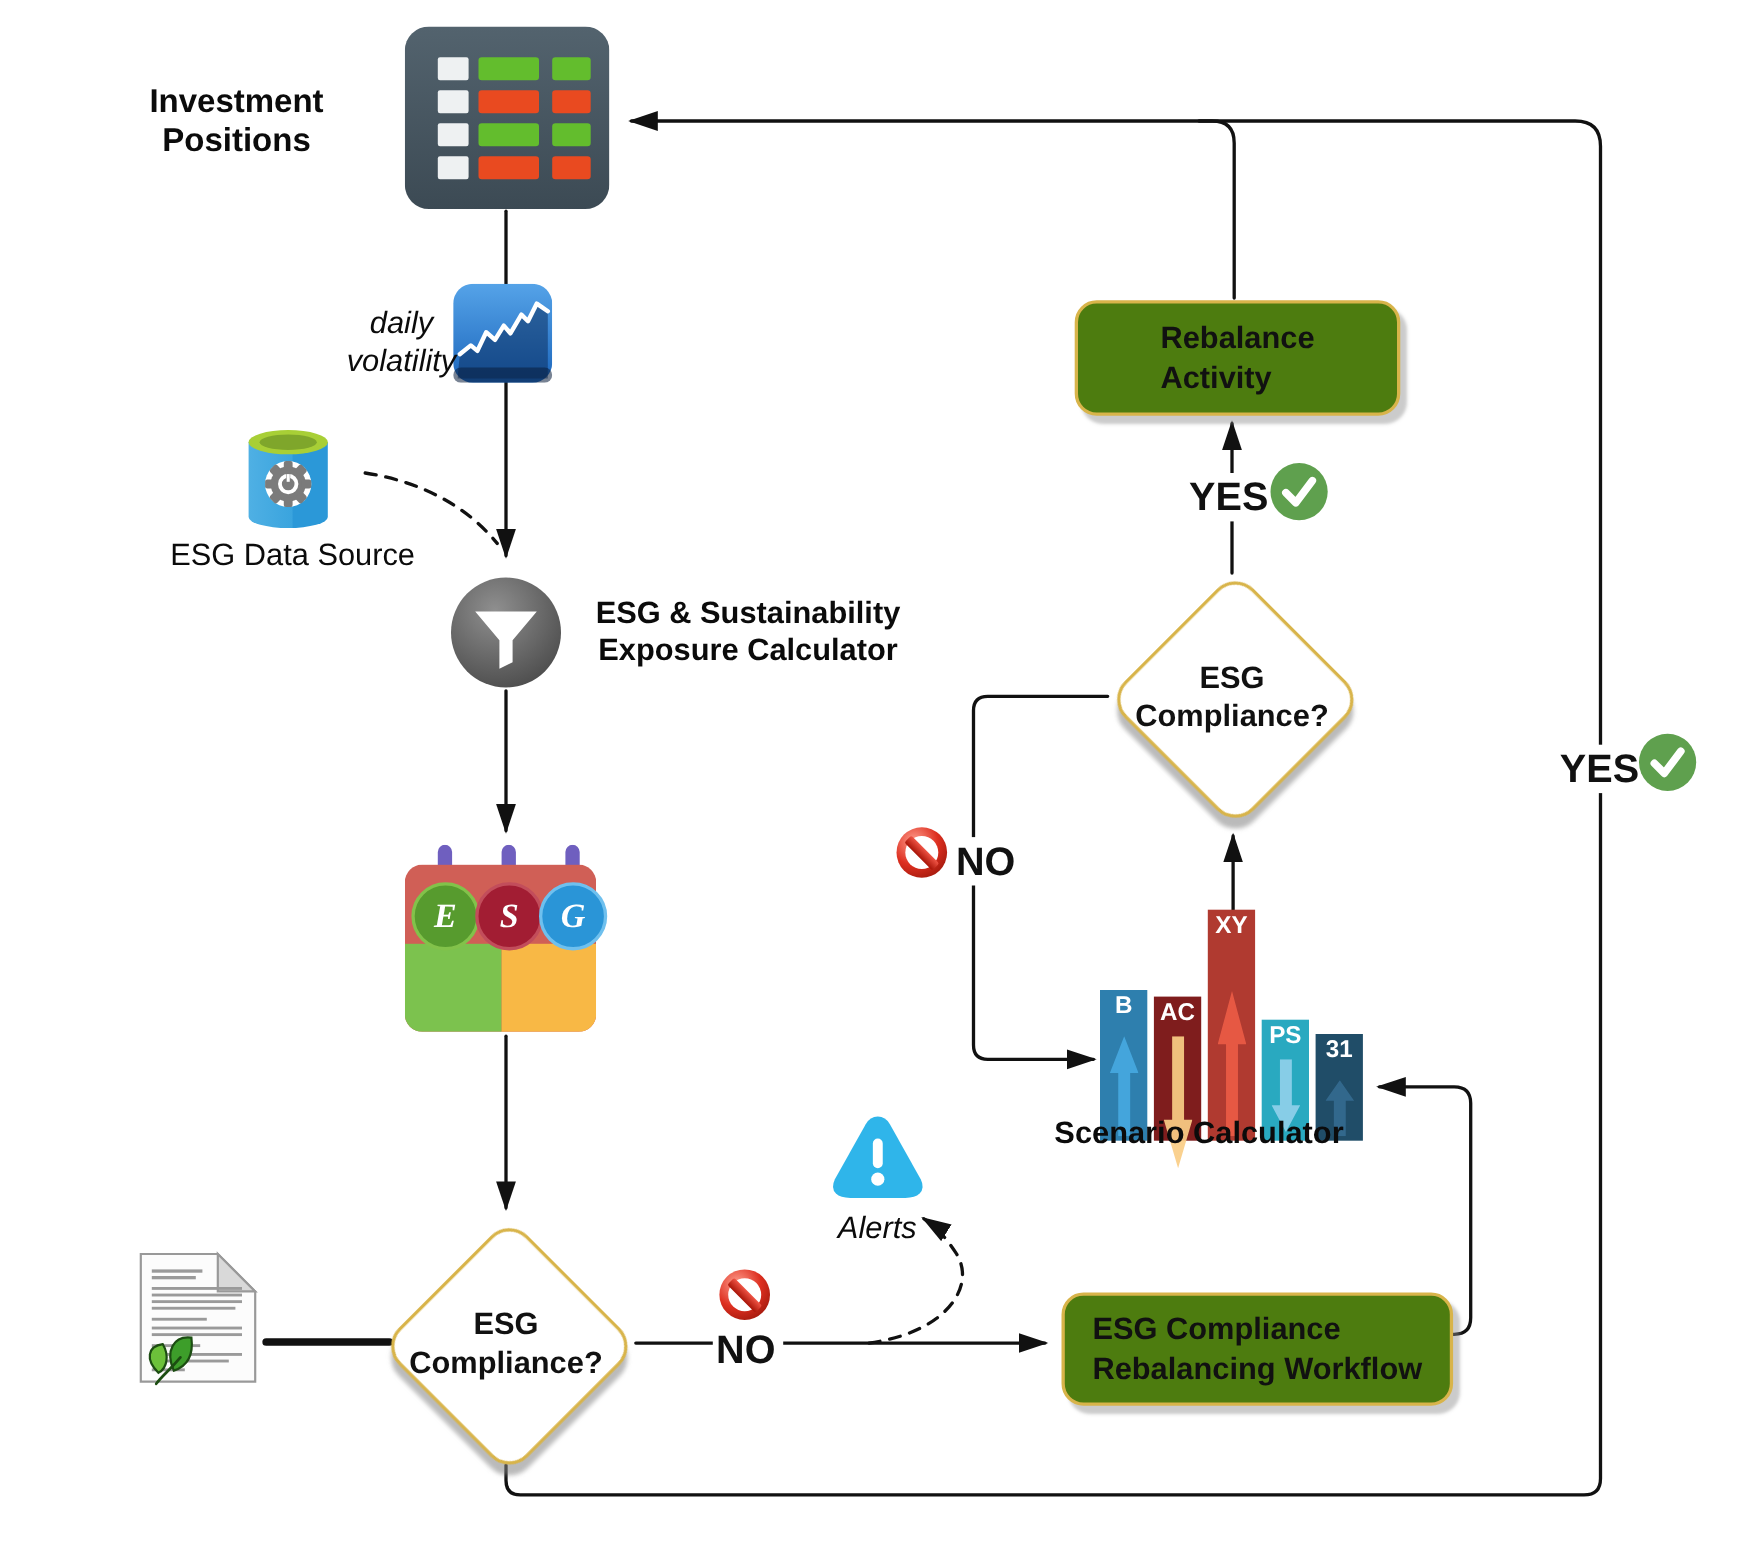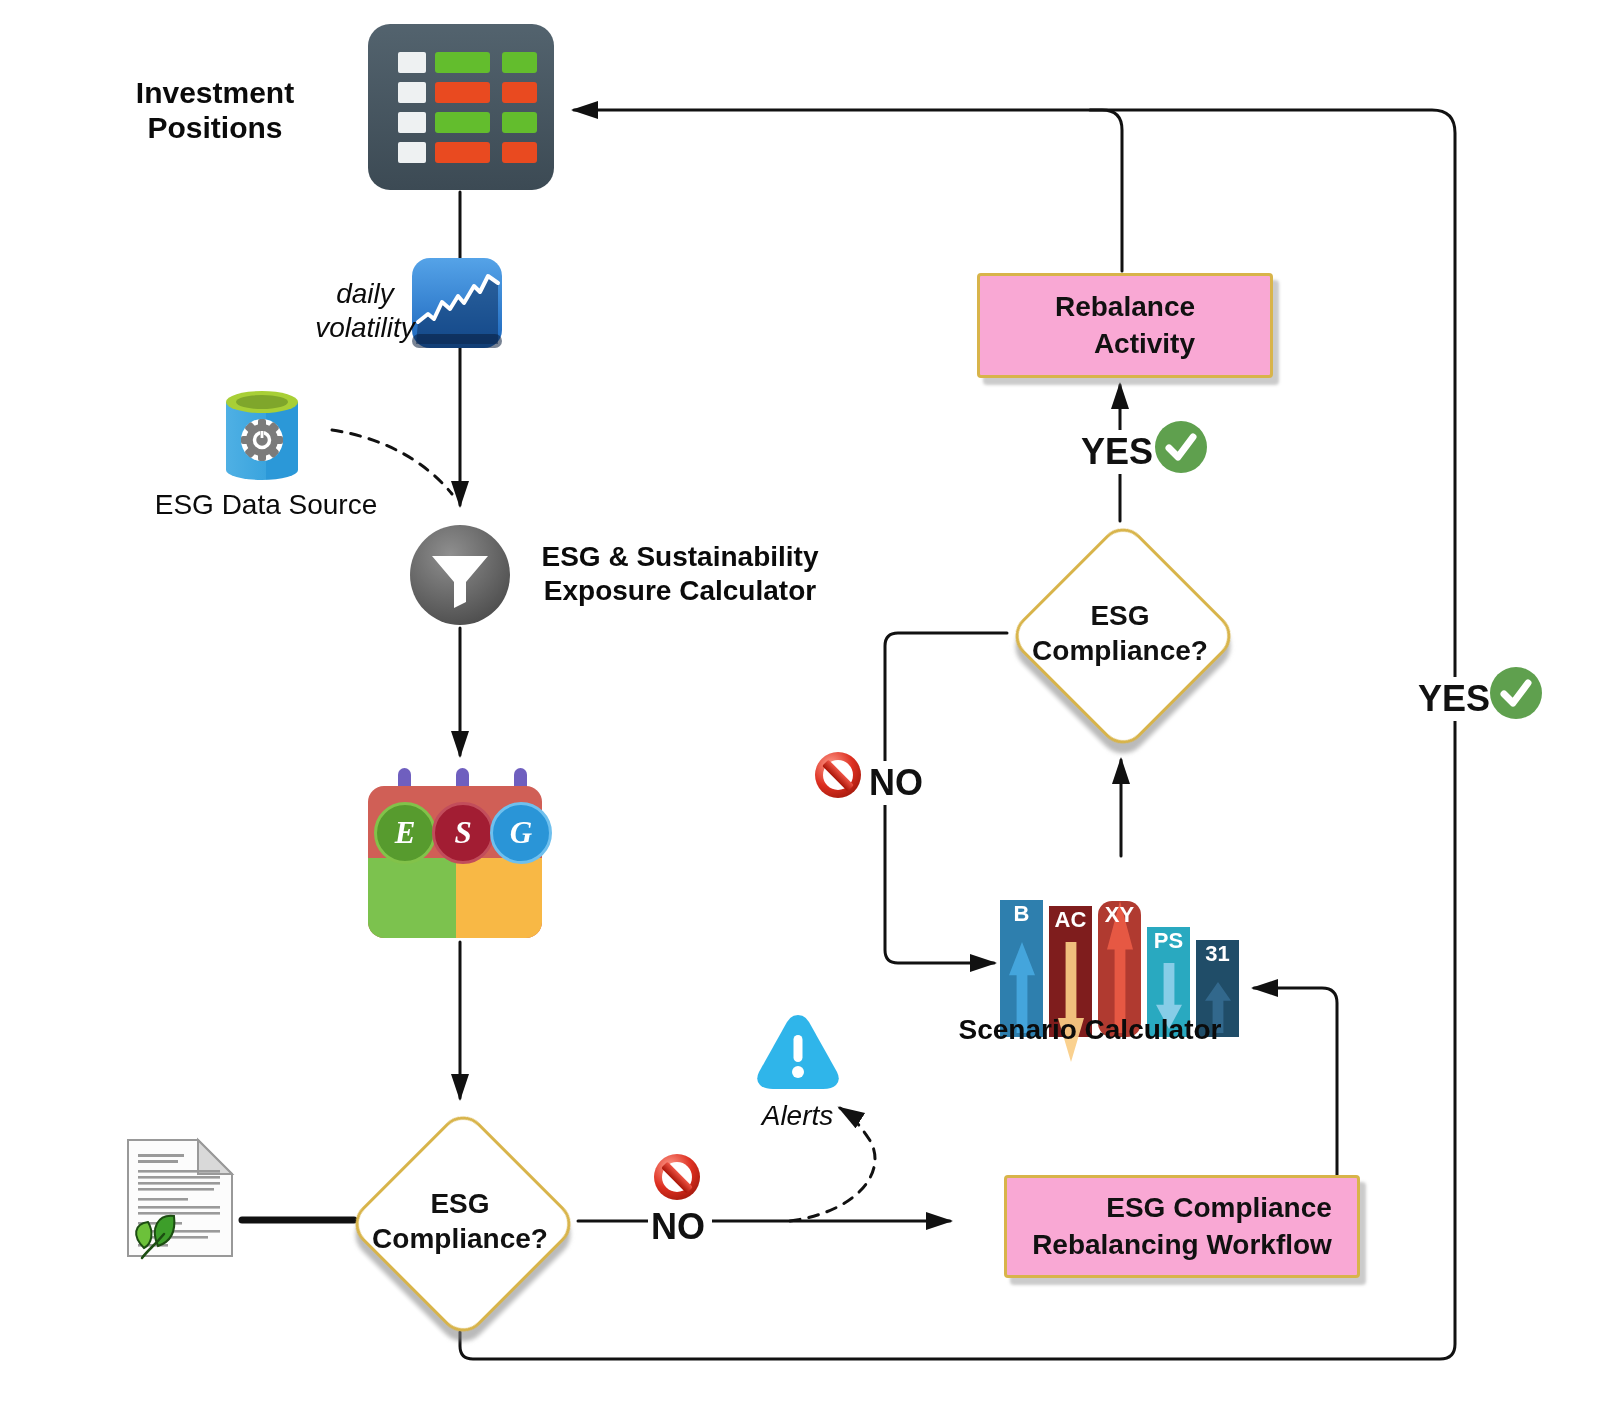--- a/index.html
+++ b/index.html
@@ -5,23 +5,23 @@
   html,body{margin:0;padding:0;background:#fff;}
   #canvas{position:relative;width:1600px;height:1410px;background:#ffffff;overflow:hidden;
           font-family:"Liberation Sans", sans-serif;color:#111;}
   #edges{position:absolute;left:0;top:0;z-index:1;}
   .edge{stroke:var(--c-line,#111);stroke-width:3;fill:none;stroke-linecap:round;stroke-linejoin:round;}
   .edge.thick{stroke-width:7;}
   .edge.dashed{stroke-dasharray:10 9;stroke-width:3;}
   .node{position:absolute;z-index:2;}
   .lbl{position:absolute;z-index:3;white-space:pre-line;text-align:center;color:#0b0b0b;}
   .b{font-weight:bold;}
-  .flow-box{position:absolute;z-index:2;background:#f9a8d4;border:3.5px solid var(--c-gold,#D8B44A);
-            border-radius:4px;box-shadow:6px 7px 3px rgba(140,140,140,.45);
-            display:flex;align-items:center;justify-content:center;text-align:right;
+  .flow-box{position:absolute;z-index:2;background:#4d7c0f;border:3.5px solid var(--c-gold,#D8B44A);
+            border-radius:20px;box-shadow:6px 7px 3px rgba(140,140,140,.45);
+            display:flex;align-items:center;justify-content:center;text-align:left;
             font-weight:bold;font-size:28px;line-height:1.3;white-space:pre-line;}
   .diamond{position:absolute;z-index:2;background:#fff;border:3.5px solid var(--c-gold,#D8B44A);
            border-radius:24px;transform:rotate(45deg);
            filter:drop-shadow(7px 7px 2px rgba(130,130,130,.55));}
   .diamond-lbl{position:absolute;z-index:3;font-weight:bold;font-size:28px;line-height:1.25;
                text-align:center;white-space:pre-line;}
   .edge-lbl{position:absolute;z-index:4;background:#fff;font-weight:bold;font-size:36px;
             padding:1px 3px;}
   .pro-sign{position:absolute;z-index:4;width:46px;height:46px;border-radius:50%;
             background:radial-gradient(circle at 35% 28%, #ff9d8d, #dd2f20 48%, #8e1206 95%);}
@@ -222,37 +222,37 @@
 
   <div class="node" style="left:753px;top:1010px;">
     <svg width="90" height="82">
       <path d="M45,5 Q52,5 56,12 L84,62 Q88,70 83,75 Q79,79 70,79 H20 Q11,79 7,75 Q2,70 6,62 L34,12 Q38,5 45,5 Z" style="fill:var(--c-alert_cyan,#2FB5EA)"></path>
       <rect x="40.5" y="25" width="9" height="27" rx="4.5" fill="#fff"></rect>
       <circle cx="45" cy="62" r="6" fill="#fff"></circle>
     </svg>
   </div>
   <div class="lbl" style="left:740px;top:1100px;width:115px;font-size:28px;font-style:italic;">Alerts</div>
 
-  <div class="flow-box" style="left:965px;top:1175px;width:350px;height:97px;margin-left:39px;">ESG Compliance
+  <div class="flow-box" style="left:965px;top:1175px;width:350px;height:97px;">ESG Compliance
 Rebalancing Workflow</div>
 
   <div id="sim-chart">
       <div class="sim-bar" style="height: 137px; background: rgb(46, 127, 174);">
         <span class="sim-bar-label">B</span>
         <svg class="sim-arrow" width="26" height="91" viewBox="0 0 24 60" preserveAspectRatio="none" style="bottom: 4px;">
           <polygon points="12,0 24,22 17,22 17,60 7,60 7,22 0,22" fill="#47A8E0" opacity="0.92"></polygon>
         </svg>
       </div>
       <div class="sim-bar" style="height: 131px; background: #7f1d1d;">
         <span class="sim-bar-label">AC</span>
         <svg class="sim-arrow" width="26" height="120" viewBox="0 0 24 60" preserveAspectRatio="none" style="top: 36px;">
           <polygon points="12,60 24,38 17,38 17,0 7,0 7,38 0,38" fill="#FACD85" opacity="0.92"></polygon>
         </svg>
       </div>
-      <div class="sim-bar" style="height: 136px; background: rgb(176, 58, 48); border-radius: 14px;">
+      <div class="sim-bar" style="height: 210px; background: rgb(176, 58, 48);">
         <span class="sim-bar-label">XY</span>
         <svg class="sim-arrow" width="26" height="132" viewBox="0 0 24 60" preserveAspectRatio="none" style="bottom: 4px;">
           <polygon points="12,0 24,22 17,22 17,60 7,60 7,22 0,22" fill="#EA5B45" opacity="0.92"></polygon>
         </svg>
       </div>
       <div class="sim-bar" style="height: 110px; background: rgb(41, 169, 192);">
         <span class="sim-bar-label">PS</span>
         <svg class="sim-arrow" width="26" height="66" viewBox="0 0 24 60" preserveAspectRatio="none" style="top: 36px;">
           <polygon points="12,60 24,38 17,38 17,0 7,0 7,38 0,38" fill="#8FD0EA" opacity="0.92"></polygon>
         </svg>

